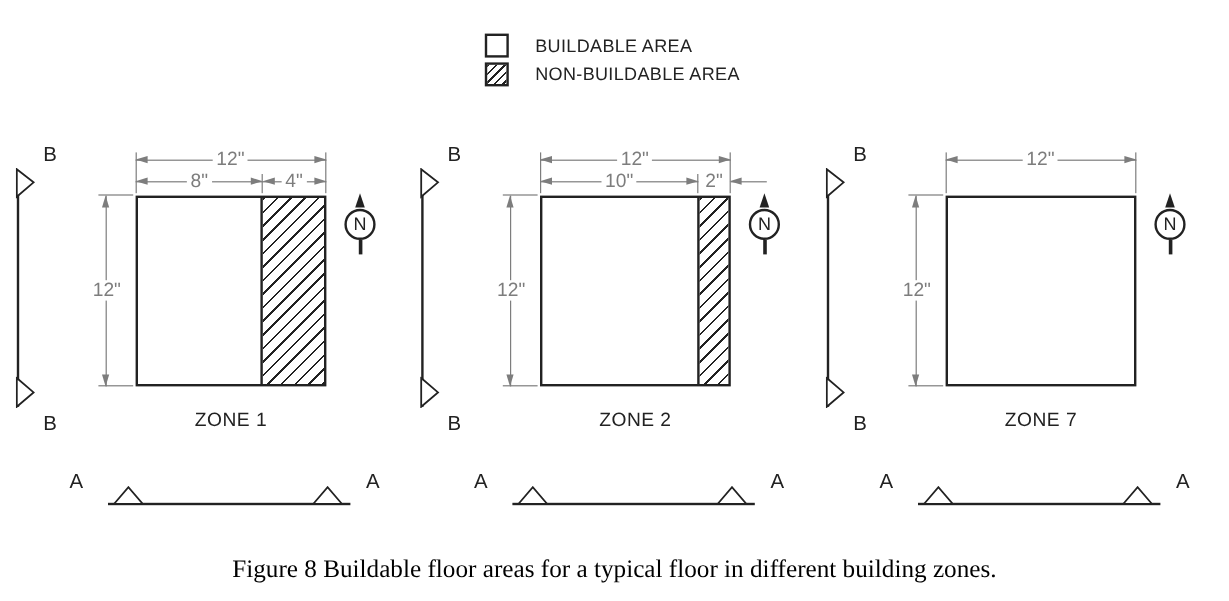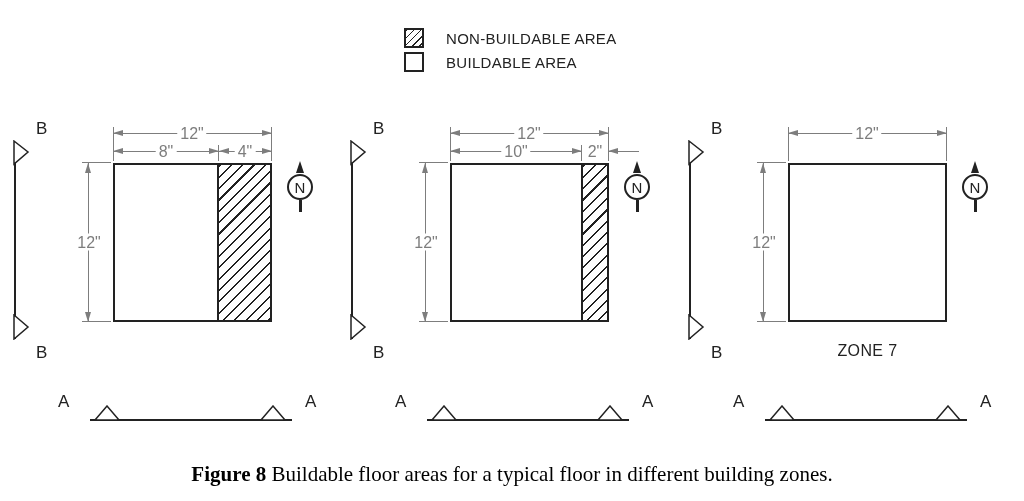--- a/index.html
+++ b/index.html
@@ -52,35 +52,35 @@
   
   .legend { position:absolute; left:404px; top:28px; display:flex; flex-direction:column; gap:4px; }
   .legend-row { display:flex; align-items:center; }
   .swatch { width:20px; height:20px; border:2px solid #222; background:#fff; }
   .swatch-hatch { background:repeating-linear-gradient(135deg,#222 0 1.3px, transparent 1.3px 5px); }
   .legend-label { margin-left:22px; font-size:15px; color:#222; letter-spacing:0.3px; }
 
   
   .caption { position:absolute; left:0; top:462px; width:100%; text-align:center;
              font-family:"Liberation Serif", serif; font-size:21px; color:#000; }
-  .caption-bold { font-weight:bold; }
+  .caption-bold { font-weight:normal; }
 </style>
 </head>
 <body>
 
 <div class="page">
 
   <div class="legend">
     <div class="legend-row">
+      <div class="swatch"></div>
+      <div class="legend-label">BUILDABLE AREA</div>
+    </div>
+    <div class="legend-row">
       <div class="swatch swatch-hatch"></div>
       <div class="legend-label">NON-BUILDABLE AREA</div>
-    </div>
-    <div class="legend-row">
-      <div class="swatch"></div>
-      <div class="legend-label">BUILDABLE AREA</div>
     </div>
   </div>
 
   <div class="zone-group" style="left:0px">
     <div class="b-line"></div>
     <svg class="tri" style="left:13px;top:140px" width="18" height="26">
         <polygon points="1,1 15,12 1,24"></polygon>
       </svg>
     <svg class="tri" style="left:13px;top:314px" width="18" height="26">
         <polygon points="1,1 15,13 1,25"></polygon>
@@ -109,20 +109,21 @@
     <div class="arr arr-r" style="left:262px;top:148px"></div>
     <div class="dim-label" style="left:245px;top:151px">4"</div>
 
     <div class="ext-h" style="left:82px;top:162px;width:29px"></div>
     <div class="ext-h" style="left:82px;top:321px;width:29px"></div>
     <div class="dim-line-v" style="left:88px;top:163px;height:159px"></div>
     <div class="arr arr-u" style="left:85px;top:163px"></div>
     <div class="arr arr-d" style="left:85px;top:312px"></div>
     <div class="dim-label" style="left:89px;top:242px">12"</div>
 
+    <div class="zone-label">ZONE 1</div>
 
     <div class="north">
       <div class="north-arrowhead"></div>
       <div class="north-circle">N</div>
       <div class="north-tail"></div>
     </div>
 
     <div class="a-line"></div>
     <svg class="tri" style="left:94px;top:405px" width="26" height="16">
         <polygon points="1,15 13,1 25,15"></polygon>
@@ -165,20 +166,21 @@
     <div class="dim-line-h" style="left:272px;top:151px;width:30px"></div>
     <div class="arr arr-l" style="left:271px;top:148px"></div>
 
     <div class="ext-h" style="left:82px;top:162px;width:29px"></div>
     <div class="ext-h" style="left:82px;top:321px;width:29px"></div>
     <div class="dim-line-v" style="left:88px;top:163px;height:159px"></div>
     <div class="arr arr-u" style="left:85px;top:163px"></div>
     <div class="arr arr-d" style="left:85px;top:312px"></div>
     <div class="dim-label" style="left:89px;top:242px">12"</div>
 
+    <div class="zone-label">ZONE 2</div>
 
     <div class="north">
       <div class="north-arrowhead"></div>
       <div class="north-circle">N</div>
       <div class="north-tail"></div>
     </div>
 
     <div class="a-line"></div>
     <svg class="tri" style="left:94px;top:405px" width="26" height="16">
         <polygon points="1,15 13,1 25,15"></polygon>

